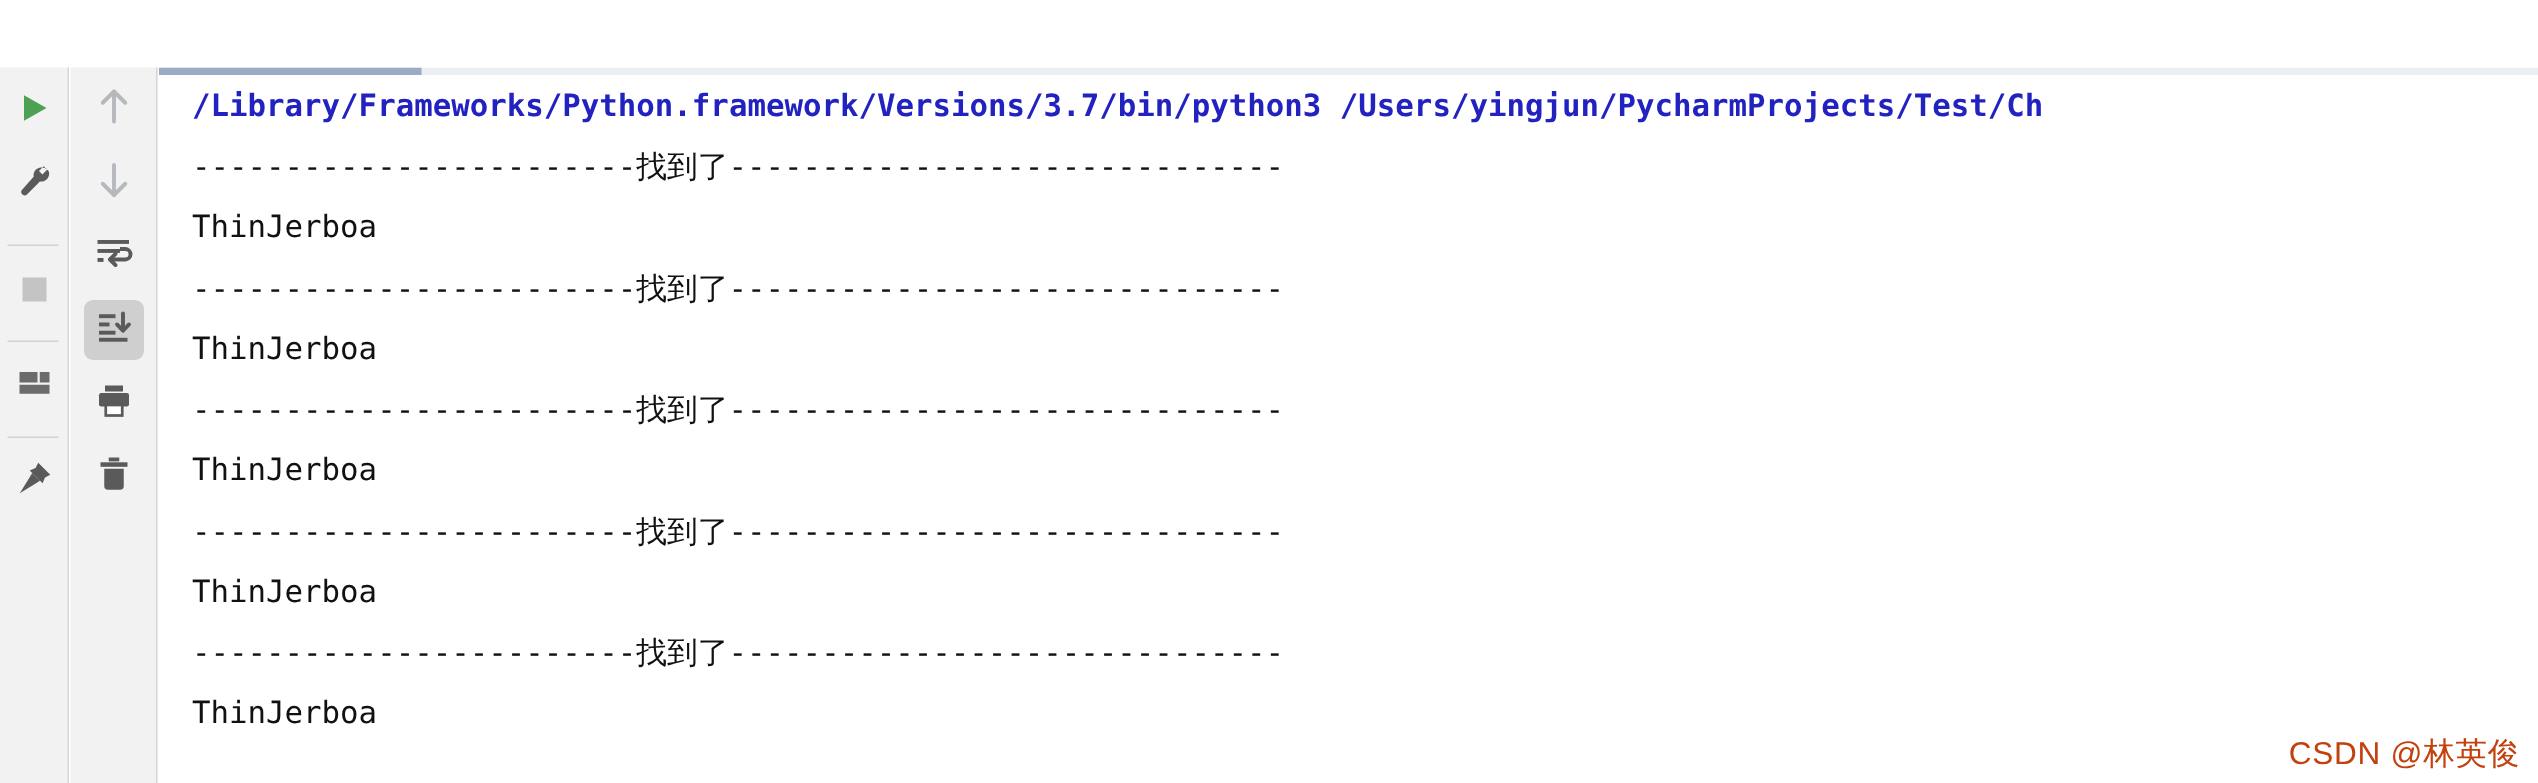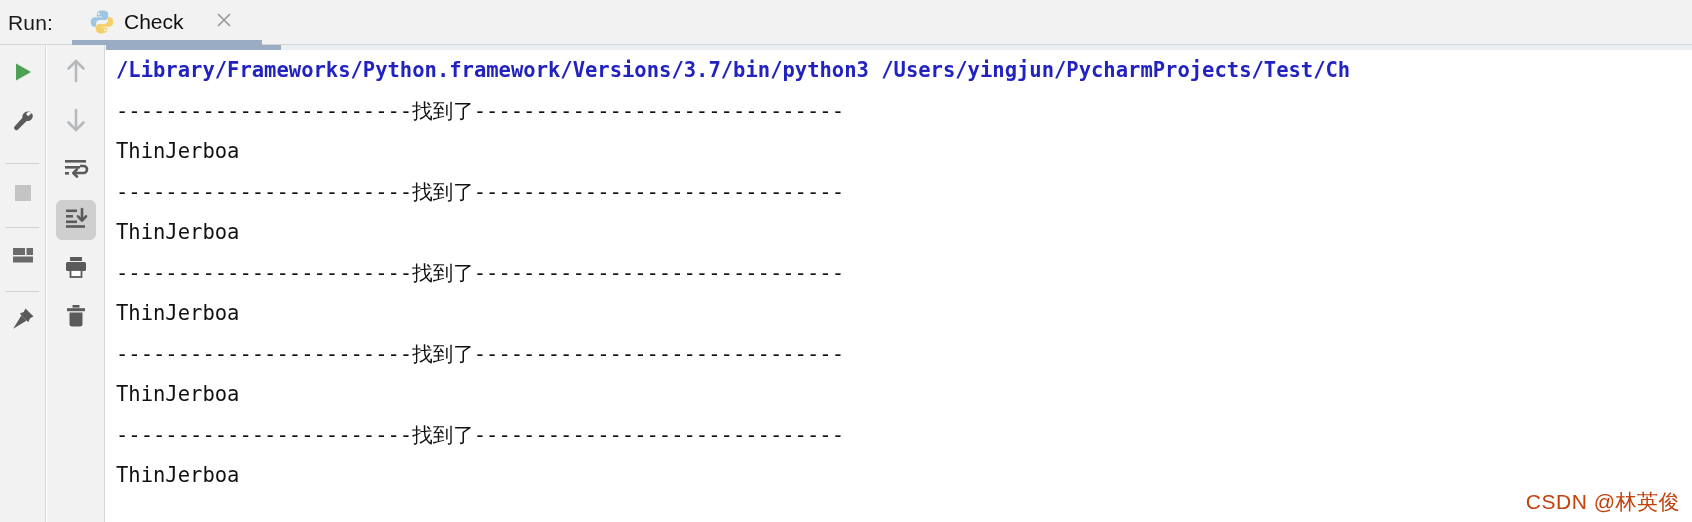--- a/index.html
+++ b/index.html
@@ -142,21 +142,21 @@
     left: 0;
     top: 5px;
     width: 1586px;
   }
   .line {
     height: 40.5px;
     line-height: 40.5px;
     font-family: "DejaVu Sans Mono", "Liberation Mono", monospace;
     font-size: 20.5px;
     white-space: pre;
-    padding-left: 10px;
+    padding-left: 22px;
     color: #111111;
     letter-spacing: 0px;
   }
   .line.cmd {
     color: #2222c0;
     font-weight: 600;
   }
 
   
   .watermark {
@@ -167,39 +167,20 @@
     color: #c2410c;
     white-space: nowrap;
     letter-spacing: 0.5px;
   }
 </style>
 </head>
 <body>
 
 <div id="app">
 
-  <div class="header">
-    <div class="run-label">Run:</div>
-
-    <div class="tab">
-      <div class="tab-icon">
-        <svg width="26" height="26" viewBox="0 0 26 26">
-          <path d="M12.8 1.6c-3.1 0-5 1.3-5 3.3v2.6h5.2v0.8H5.6c-2.1 0-3.9 1.5-3.9 4.6s1.3 4.8 3.4 4.8h1.9v-3c0-2.2 1.9-3.8 4.1-3.8h4.9c1.8 0 3.2-1.4 3.2-3.2V4.9c0-1.9-1.9-3.3-4.6-3.3h-1.8zm-2.9 2.1c0.6 0 1.1 0.5 1.1 1.1s-0.5 1.1-1.1 1.1-1.1-0.5-1.1-1.1 0.5-1.1 1.1-1.1z" fill="#9fc6e3"></path>
-          <path d="M13.2 24.4c3.1 0 5-1.3 5-3.3v-2.6h-5.2v-0.8h7.4c2.1 0 3.9-1.5 3.9-4.6s-1.3-4.8-3.4-4.8h-1.9v3c0 2.2-1.9 3.8-4.1 3.8H10c-1.8 0-3.2 1.4-3.2 3.2v2.8c0 1.9 1.9 3.3 4.6 3.3h1.8zm2.9-2.1c-0.6 0-1.1-0.5-1.1-1.1s0.5-1.1 1.1-1.1 1.1 0.5 1.1 1.1-0.5 1.1-1.1 1.1z" fill="#f2d06b"></path>
-        </svg>
-      </div>
-      <div class="tab-title">Check</div>
-      <div class="tab-close">
-        <svg width="18" height="18" viewBox="0 0 18 18">
-          <path d="M3.5 3.5 L14.5 14.5 M14.5 3.5 L3.5 14.5" stroke="#9a9a9a" stroke-width="1.7" stroke-linecap="round"></path>
-        </svg>
-      </div>
-      <div class="tab-underline"></div>
-    </div>
-  </div>
 
   <div class="toolcol toolcol-a">
 
     <div class="tbtn" style="left:3px; top:9px;">
       <span>
         <svg width="24" height="24" viewBox="0 0 24 24">
           <path d="M5 3.5 L20 12 L5 20.5 Z" fill="#4ca252"></path>
         </svg>
       </span>
     </div>

